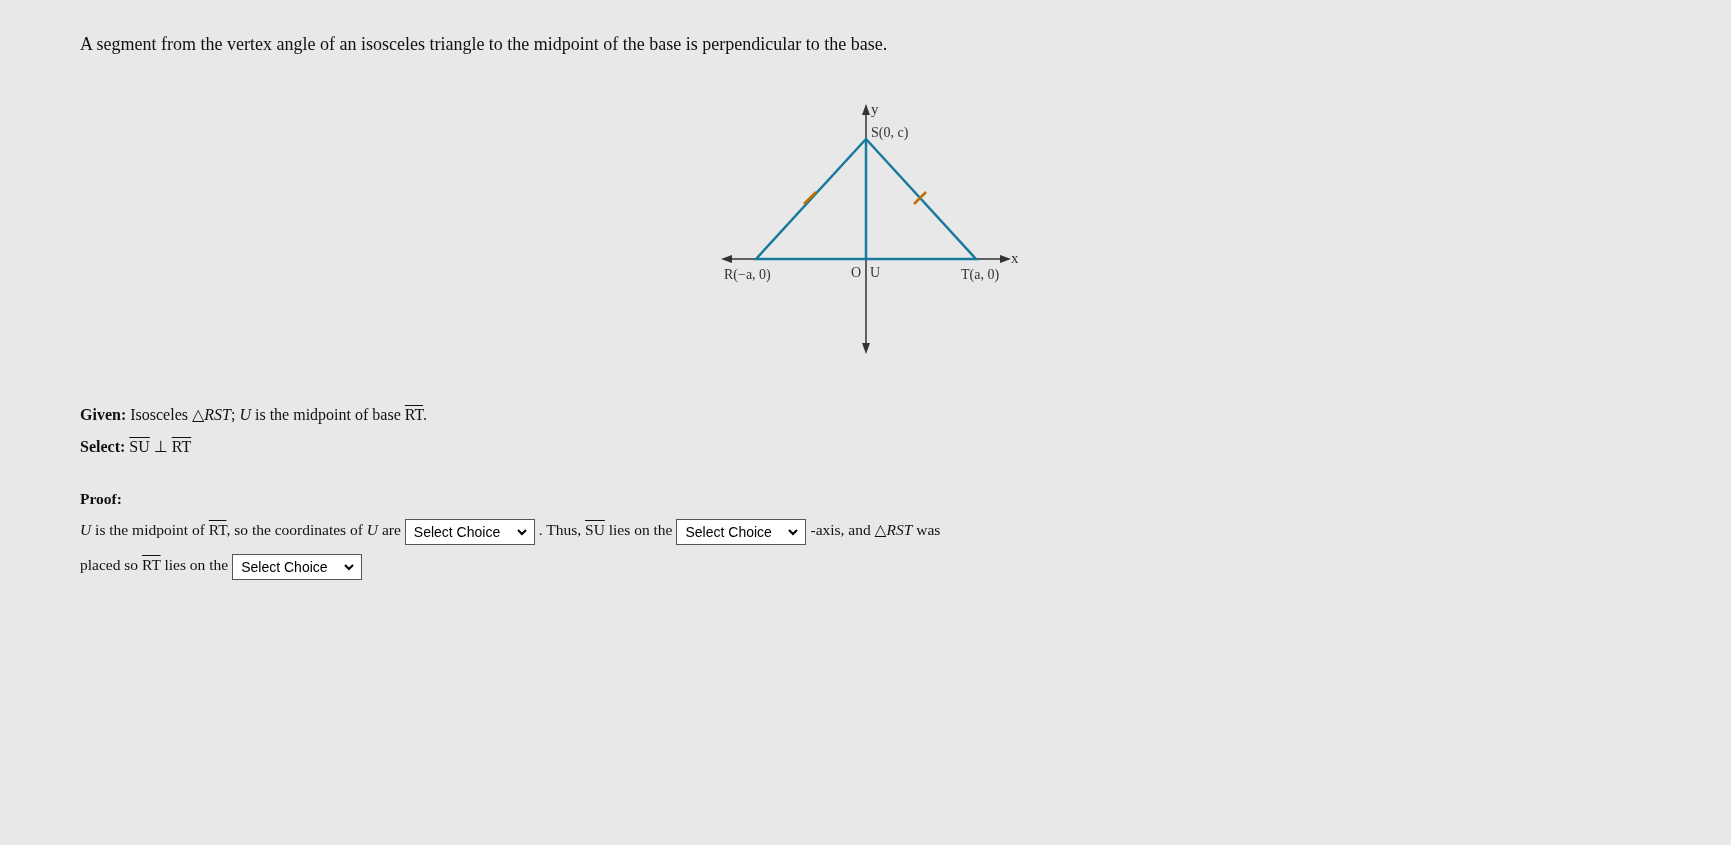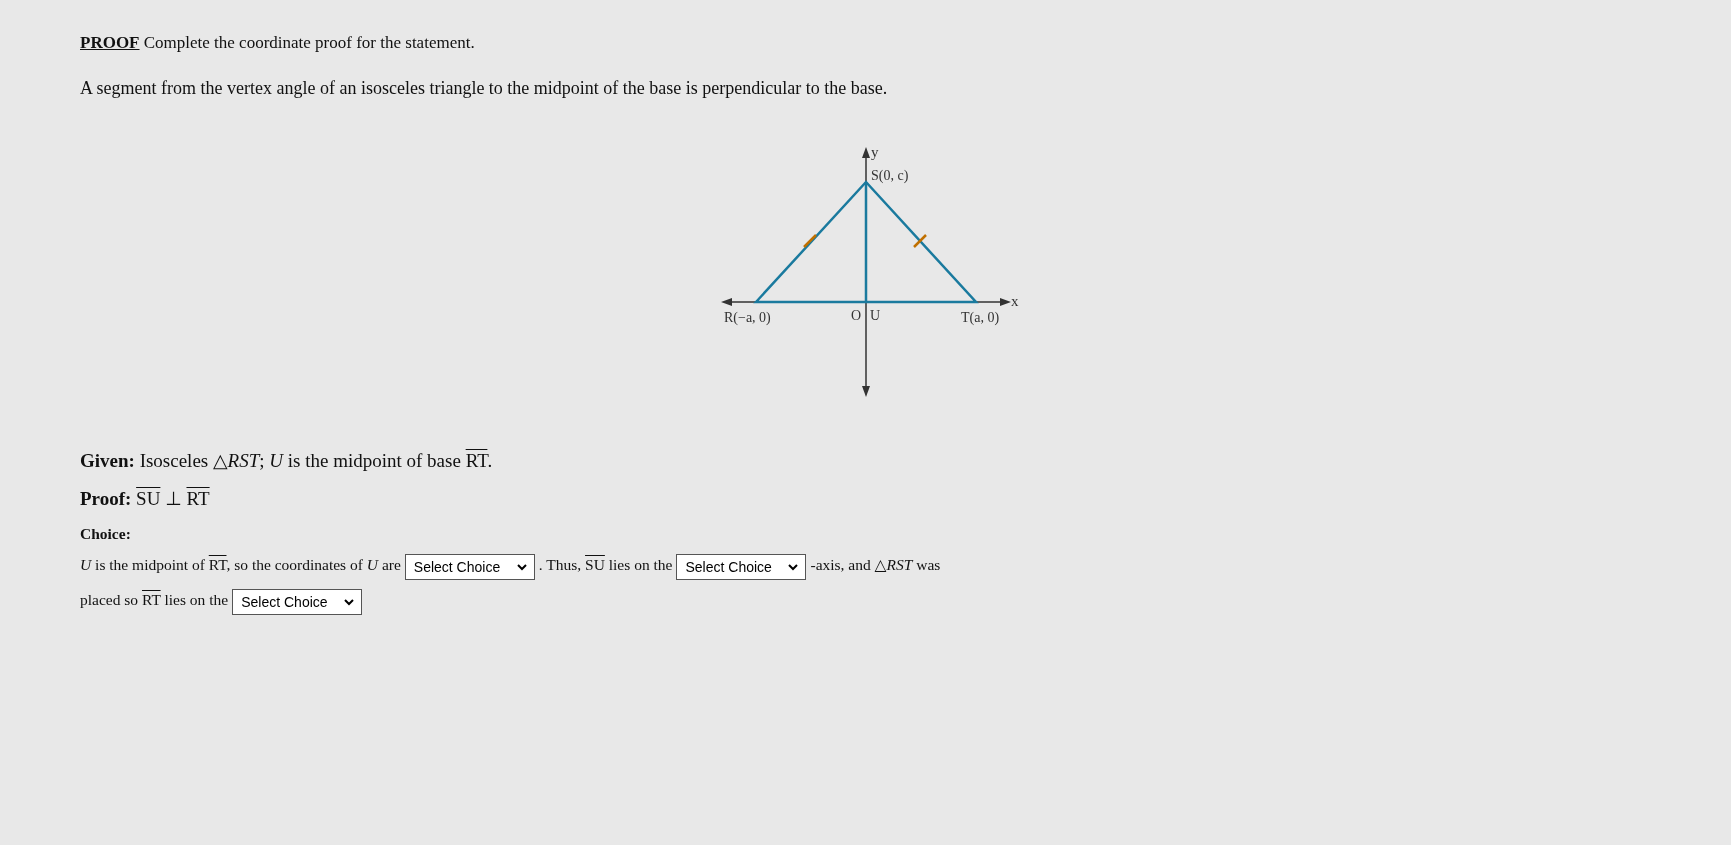--- a/index.html
+++ b/index.html
@@ -39,21 +39,22 @@
       line-height: 1.6;
     }
 
     .diagram-area {
       display: flex;
       justify-content: center;
       margin-bottom: 30px;
     }
 
     .given-prove {
-      font-size: 19px;
+      font-size: 16px;
+      margin-bottom: 20px;
       line-height: 2;
     }
 
     .given-prove .label {
       font-weight: bold;
     }
 
     .proof-section {
       font-size: 15.5px;
       line-height: 2;
@@ -99,24 +100,20 @@
       text-decoration: overline;
     }
 
     
   </style>
 </head>
 <body>
 
 <div class="page">
 
-  <div class="proof-header">
-    <strong>PROOF</strong>
-    <span> <span>Complete the coordinate proof for the statement.</span></span>
-  </div>
 
   <div class="statement-text">
     <span>A segment from the vertex angle of an isosceles triangle to the midpoint of the base is perpendicular to the base.</span>
   </div>
 
   <div class="diagram-area">
     <svg width="340" height="280" viewBox="0 0 340 280">
 
       <line x1="170" y1="20" x2="170" y2="260" stroke="#333" stroke-width="1.5"></line>
 
@@ -154,28 +151,28 @@
 
     </svg>
   </div>
 
   <div class="given-prove">
     <div>
       <span class="label">Given:</span>
       <span> Isosceles △<em>RST</em>; <em>U</em> is the midpoint of base <span class="overline">RT</span>.</span>
     </div>
     <div>
-      <span class="label">Proof:</span>
+      <span class="label">Select:</span>
       <span> <span class="overline">SU</span> ⊥ <span class="overline">RT</span></span>
     </div>
   </div>
 
   <div class="proof-section">
     <div>
-      <span class="proof-label">Choice:</span>
+      <span class="proof-label">Proof:</span>
     </div>
 
     <div class="proof-line">
       <span><em>U</em> is the midpoint of <span class="overline">RT</span>, so the coordinates of <em>U</em> are</span>
       <span class="select-choice">
         <select>
           <option>Select Choice</option>
           <option>(0, 0)</option>
           <option>(0, c)</option>
           <option>(a, 0)</option>

